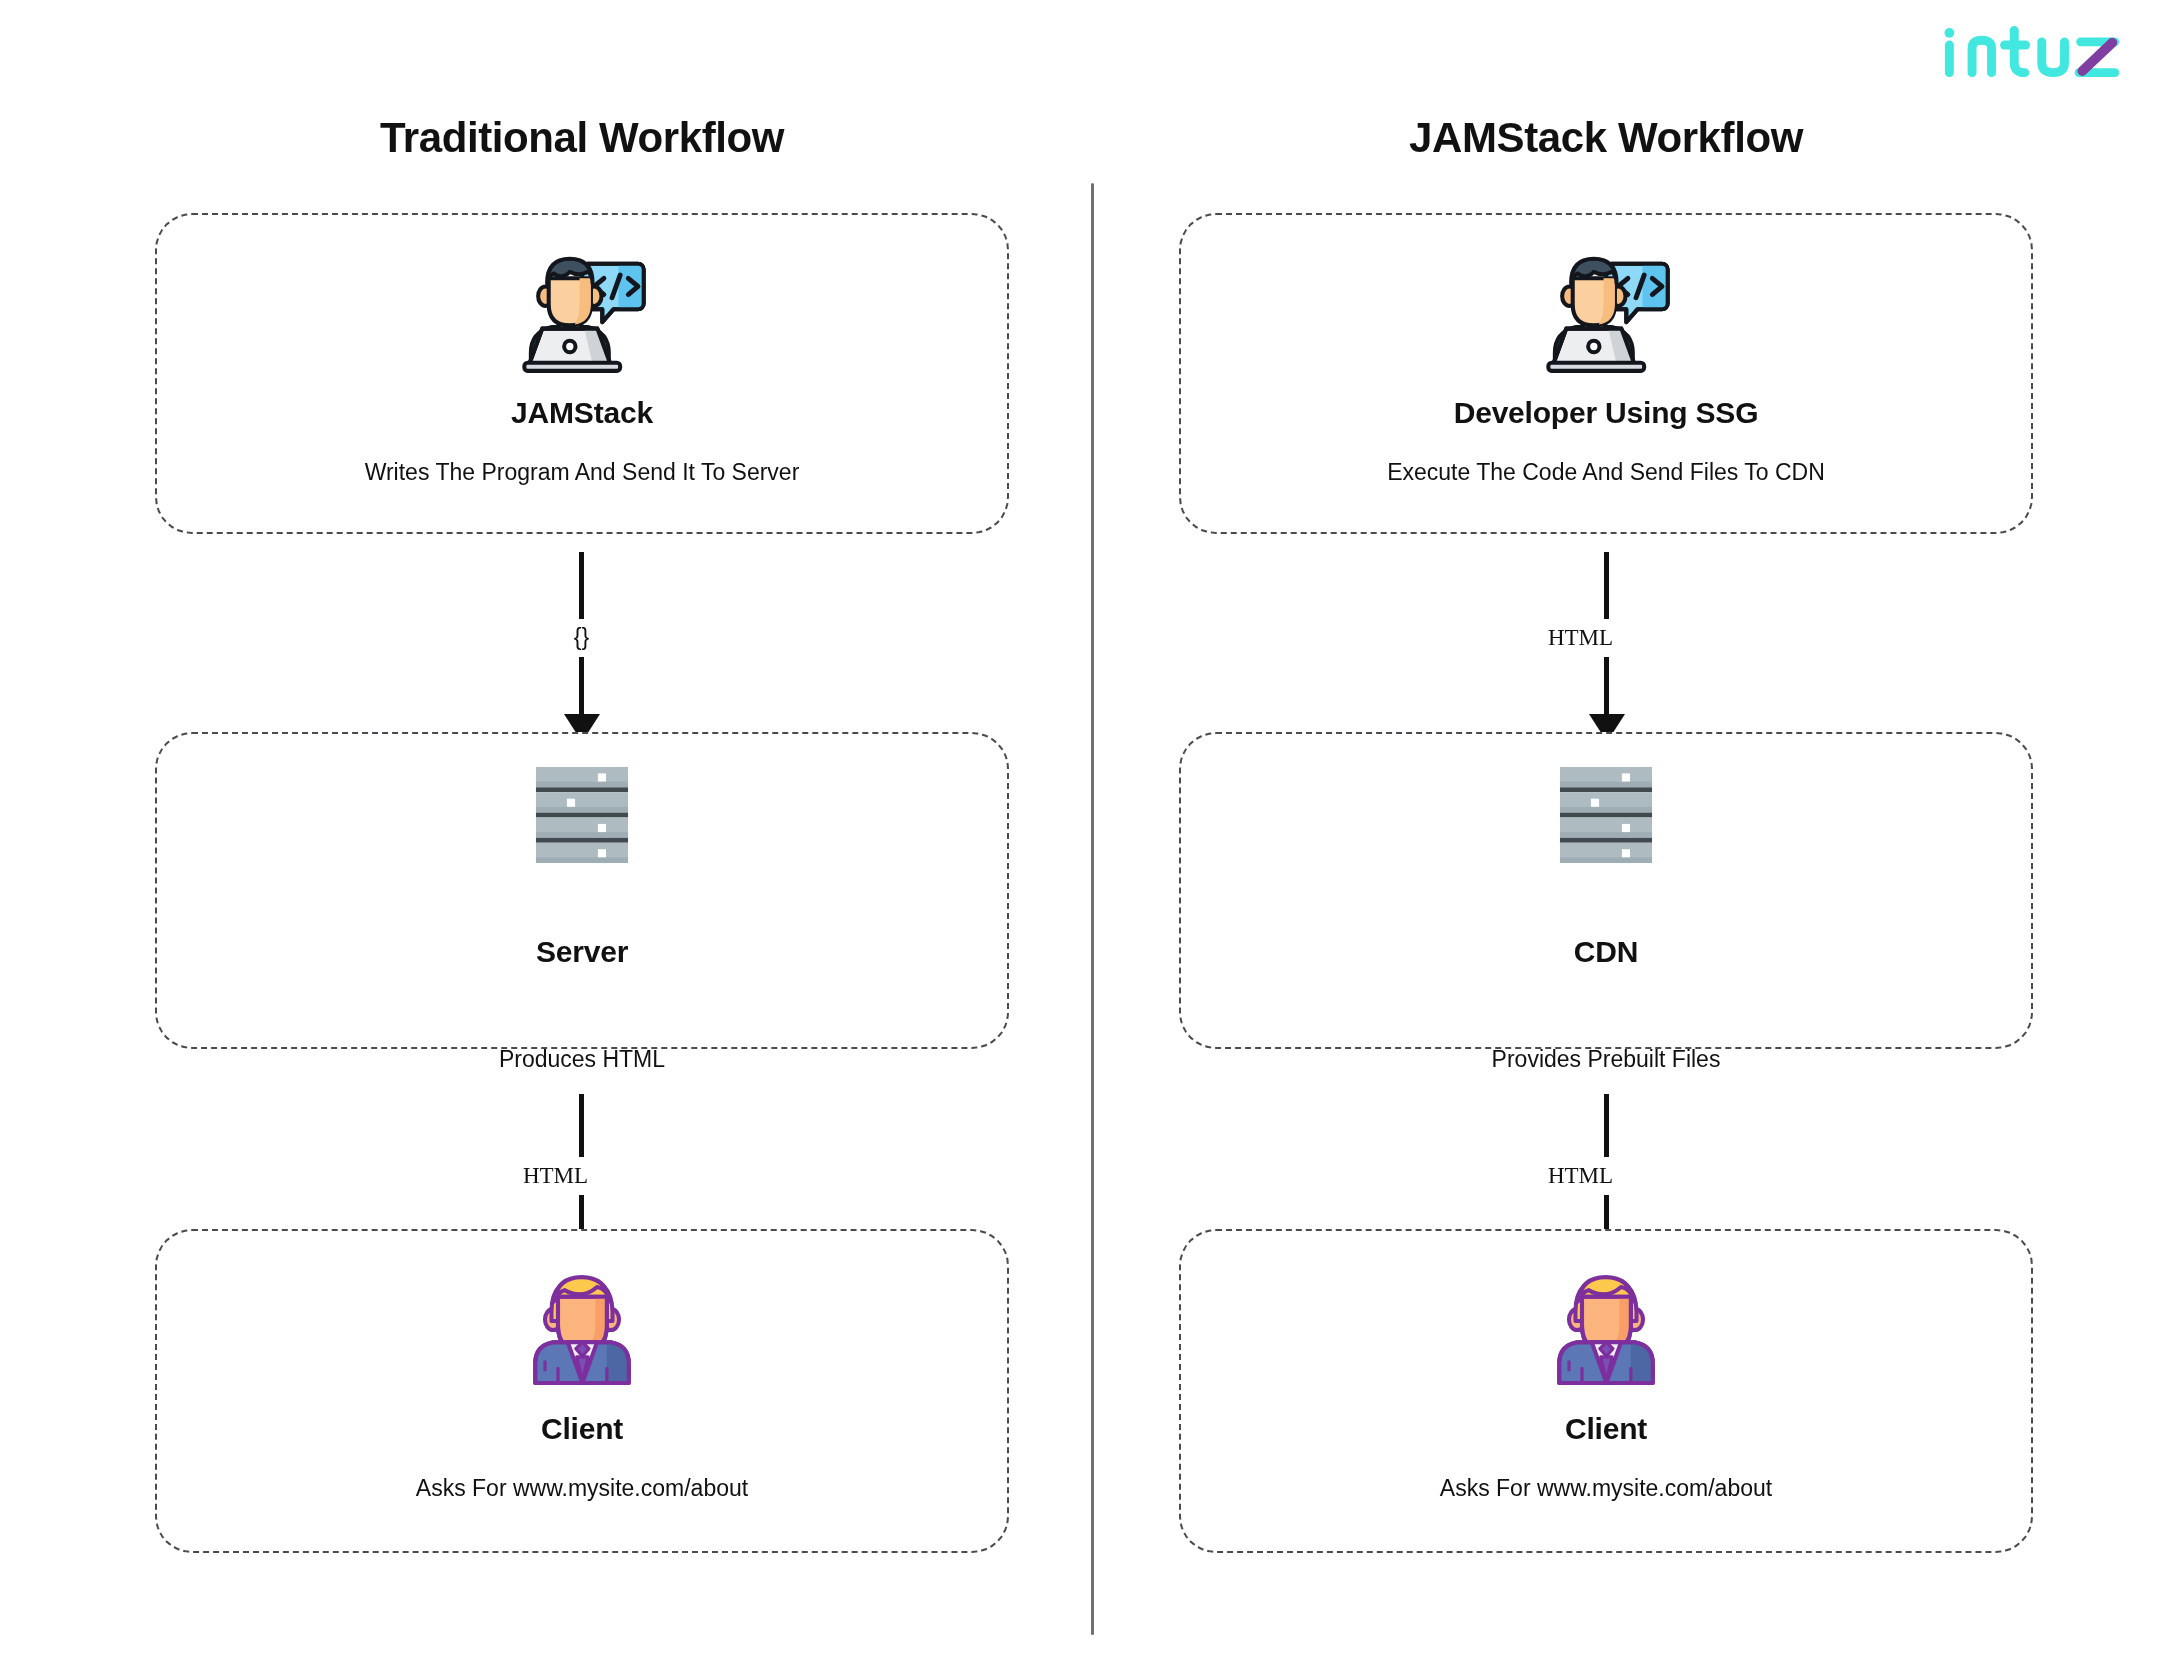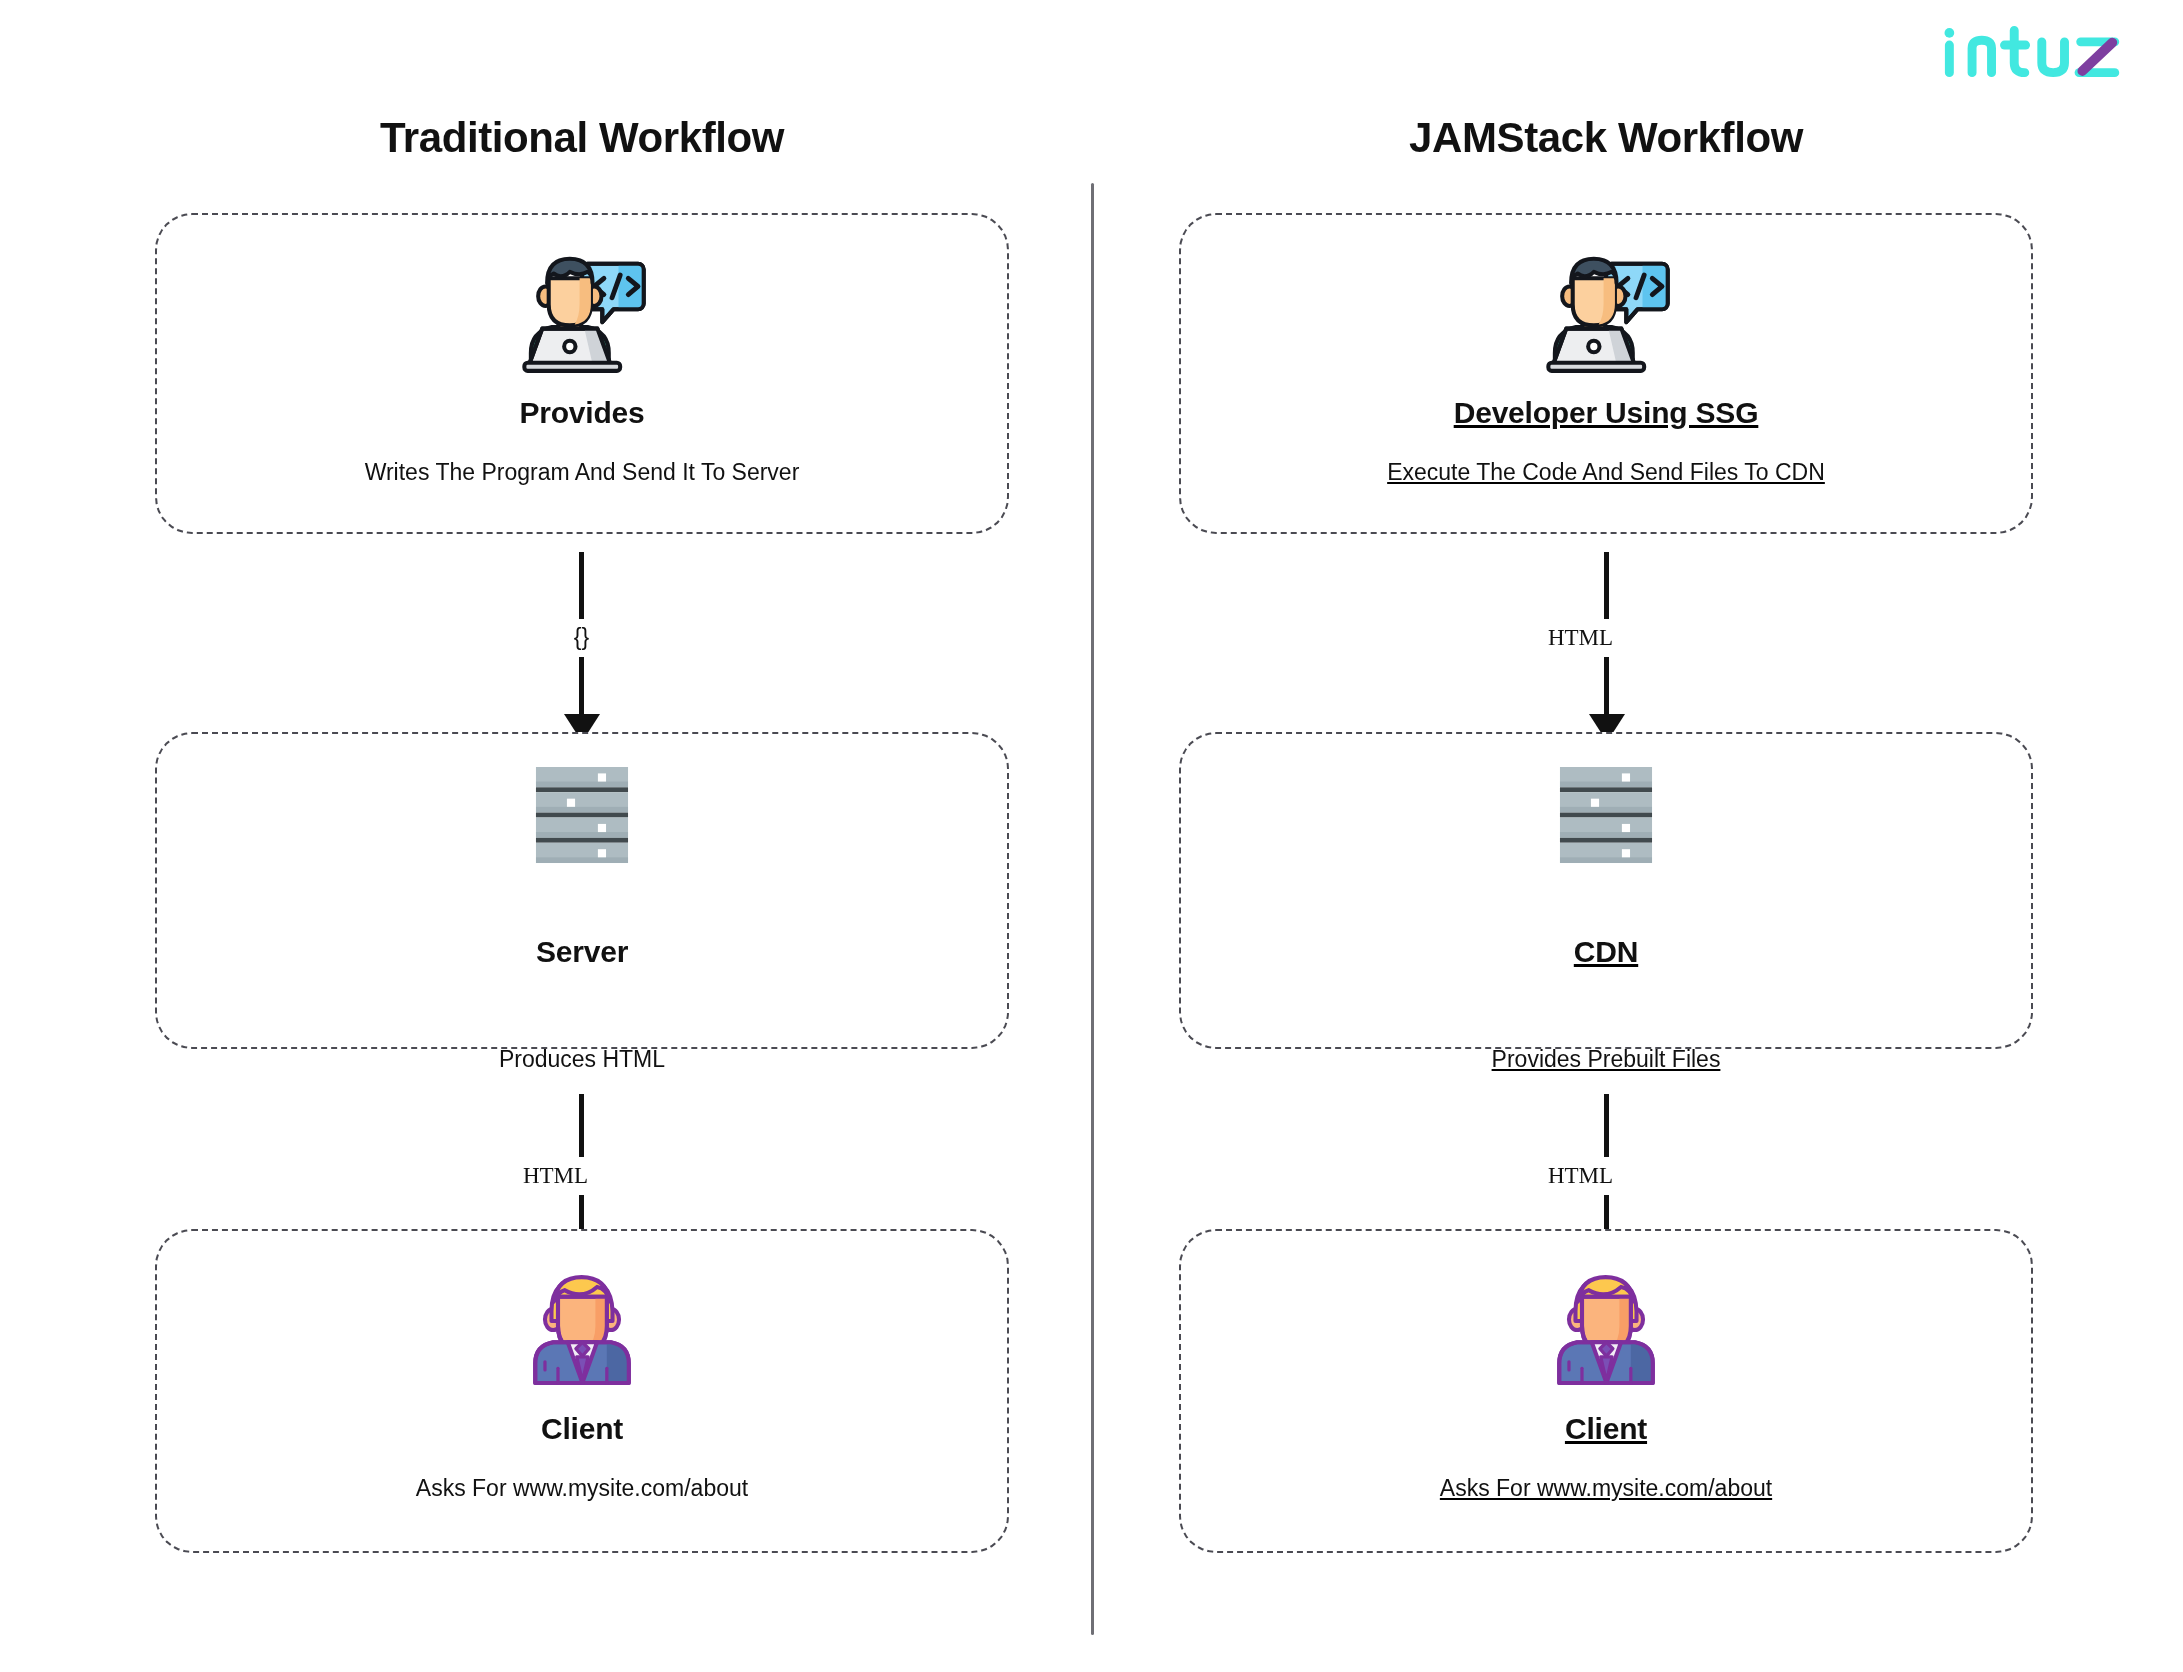--- a/index.html
+++ b/index.html
@@ -59,21 +59,21 @@
     width: 854px;
     border: 2.4px dashed #4a4a52;
     border-radius: 37px;
     background: #ffffff;
     display: flex;
     flex-direction: column;
     align-items: center;
     justify-content: flex-start;
   }
   .card-left  { left: 155px; }
-  .card-right { left: 1179px; text-decoration: underline; }
+  .card-right { left: 1179px; }
 
   .card-icon {
     margin-top: 28px;
     width: 155px;
     height: 138px;
     display: flex;
     align-items: center;
     justify-content: center;
   }
   .card-icon svg { display: block; }
@@ -208,21 +208,21 @@
 
         <path d="M42 42 q0-30 28-30 t28 30 q0-10 -6 -14 q-10 6 -22 0 q-10 10 -20 2 q-8 4 -8 12 z" fill="#3e5060" stroke="#13161c" stroke-width="5" stroke-linejoin="round"></path>
 
         <path d="M36 98 h68 l16 44 h-100 z" fill="#edeef0" stroke="#13161c" stroke-width="5" stroke-linejoin="round"></path>
         <path d="M88 98 h16 l16 44 h-22 z" fill="#cfd3d8"></path>
         <path d="M36 98 h68 l16 44 h-100 z" fill="none" stroke="#13161c" stroke-width="5" stroke-linejoin="round"></path>
         <circle cx="70" cy="120" r="7" fill="#ffffff" stroke="#13161c" stroke-width="5"></circle>
         <rect x="14" y="140" width="118" height="10" rx="4" fill="#d8dbdf" stroke="#13161c" stroke-width="5"></rect>
       </svg>
     </div>
-    <div class="card-title">Provides</div>
+    <div class="card-title">JAMStack</div>
     <div class="card-sub">Writes The Program And Send It To Server</div>
   </div>
 
   <div class="arrow arrow-left" id="arrow-l-1">
     <div class="arrow-seg seg-a"></div>
     <div class="arrow-label">{}</div>
     <div class="arrow-seg seg-b"></div>
     <div class="arrow-head"></div>
   </div>
 

